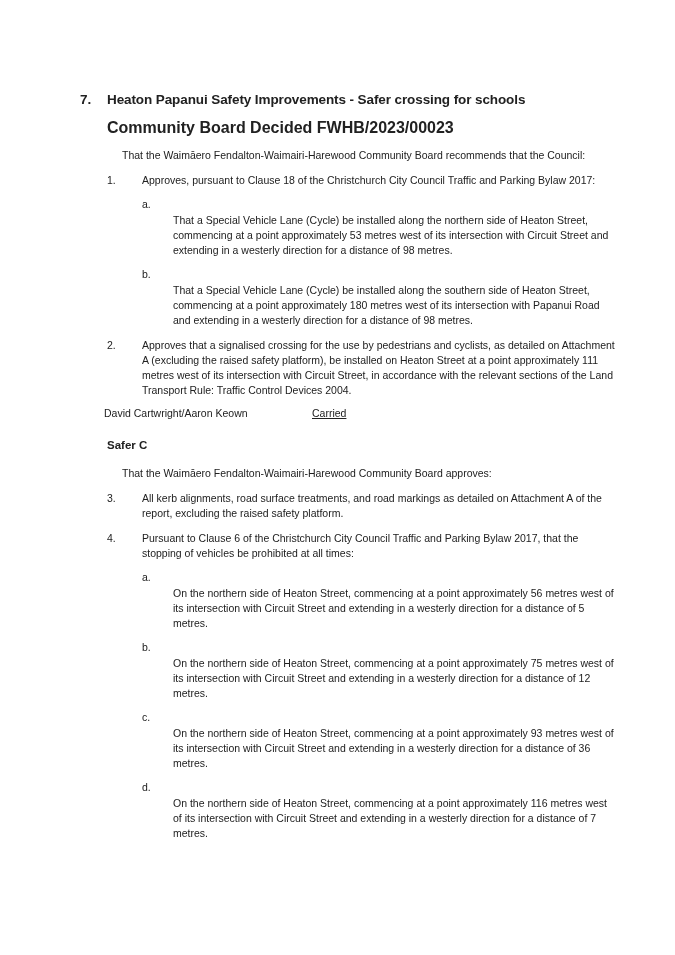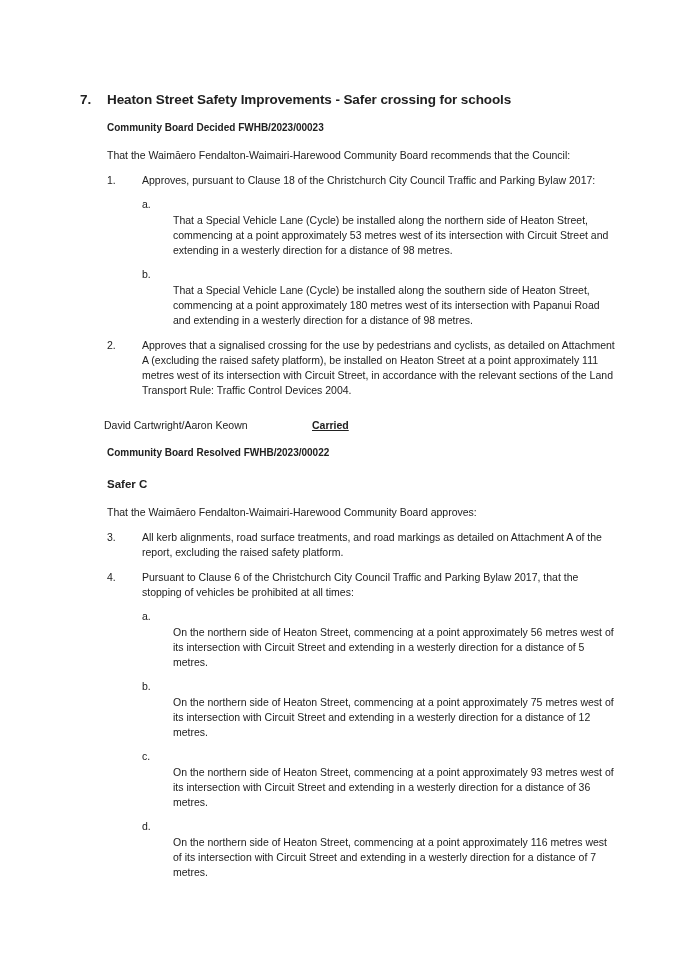--- a/index.html
+++ b/index.html
@@ -30,33 +30,33 @@
     display: flex;
     font-size: 13.5px;
     font-weight: 700;
     line-height: 17px;
     letter-spacing: -0.1px;
   }
   .title-num { width: 27px; flex: none; }
   .decision-heading {
     margin-left: 27px;
     margin-top: 12px;
-    font-size: 10px;
+    font-size: 16px;
     font-weight: 700;
     line-height: 15px;
   }
   .part-heading {
     margin-left: 27px;
     margin-top: 17px;
     font-size: 11.5px;
     font-weight: 700;
     line-height: 15px;
   }
   .para {
-    margin-left: 27px;
+    margin-left: 42px;
     margin-top: 13px;
     font-size: 10.5px;
     line-height: 15px;
   }
   .intro-narrow { max-width: 468px; }
   .clause {
     display: flex;
     margin-left: 27px;
     margin-top: 10px;
     font-size: 10.5px;
@@ -69,41 +69,41 @@
     margin-left: 62px;
     margin-top: 9px;
     font-size: 10.5px;
     line-height: 15px;
   }
   .subclause-label { width: 31px; flex: none; }
   .subclause-text { flex: 1; margin-top: 16px; }
   .mover-row {
     position: relative;
     margin-left: 24px;
-    margin-top: 20px;
+    margin-top: 8px;
     font-size: 10.5px;
     line-height: 15px;
   }
   .vote-result {
     position: absolute;
     left: 208px;
     top: 0;
-    font-weight: 700;
+    font-weight: 400;
     text-decoration: underline;
   }
 </style>
 </head>
 <body>
 
 <div class="page">
   <div class="content">
 
     <div class="title-row">
       <span class="title-num">7.</span>
-      <span>Heaton Street Safety Improvements - Safer crossing for schools</span>
+      <span>Heaton Papanui Safety Improvements - Safer crossing for schools</span>
     </div>
 
     <div class="decision-heading">Community Board Decided FWHB/2023/00023</div>
     <div class="para intro-narrow">That the Waimāero Fendalton-Waimairi-Harewood Community Board recommends that the Council:</div>
 
     <div class="clause">
       <span class="clause-label">1.</span>
       <span class="clause-text">Approves, pursuant to Clause 18 of the Christchurch City Council Traffic and Parking Bylaw 2017:</span>
     </div>
     <div class="subclause">
@@ -117,21 +117,20 @@
     <div class="clause">
       <span class="clause-label">2.</span>
       <span class="clause-text">Approves that a signalised crossing for the use by pedestrians and cyclists, as detailed on Attachment A (excluding the raised safety platform), be installed on Heaton Street at a point approximately 111 metres west of its intersection with Circuit Street, in accordance with the relevant sections of the Land Transport Rule: Traffic Control Devices 2004.</span>
     </div>
 
     <div class="mover-row">
       <span>David Cartwright/Aaron Keown</span>
       <span class="vote-result">Carried</span>
     </div>
 
-    <div class="decision-heading">Community Board Resolved FWHB/2023/00022</div>
     <div class="part-heading">Safer C</div>
     <div class="para">That the Waimāero Fendalton-Waimairi-Harewood Community Board approves:</div>
 
     <div class="clause">
       <span class="clause-label">3.</span>
       <span class="clause-text">All kerb alignments, road surface treatments, and road markings as detailed on Attachment A of the report, excluding the raised safety platform.</span>
     </div>
     <div class="clause">
       <span class="clause-label">4.</span>
       <span class="clause-text">Pursuant to Clause 6 of the Christchurch City Council Traffic and Parking Bylaw 2017, that the stopping of vehicles be prohibited at all times:</span>

